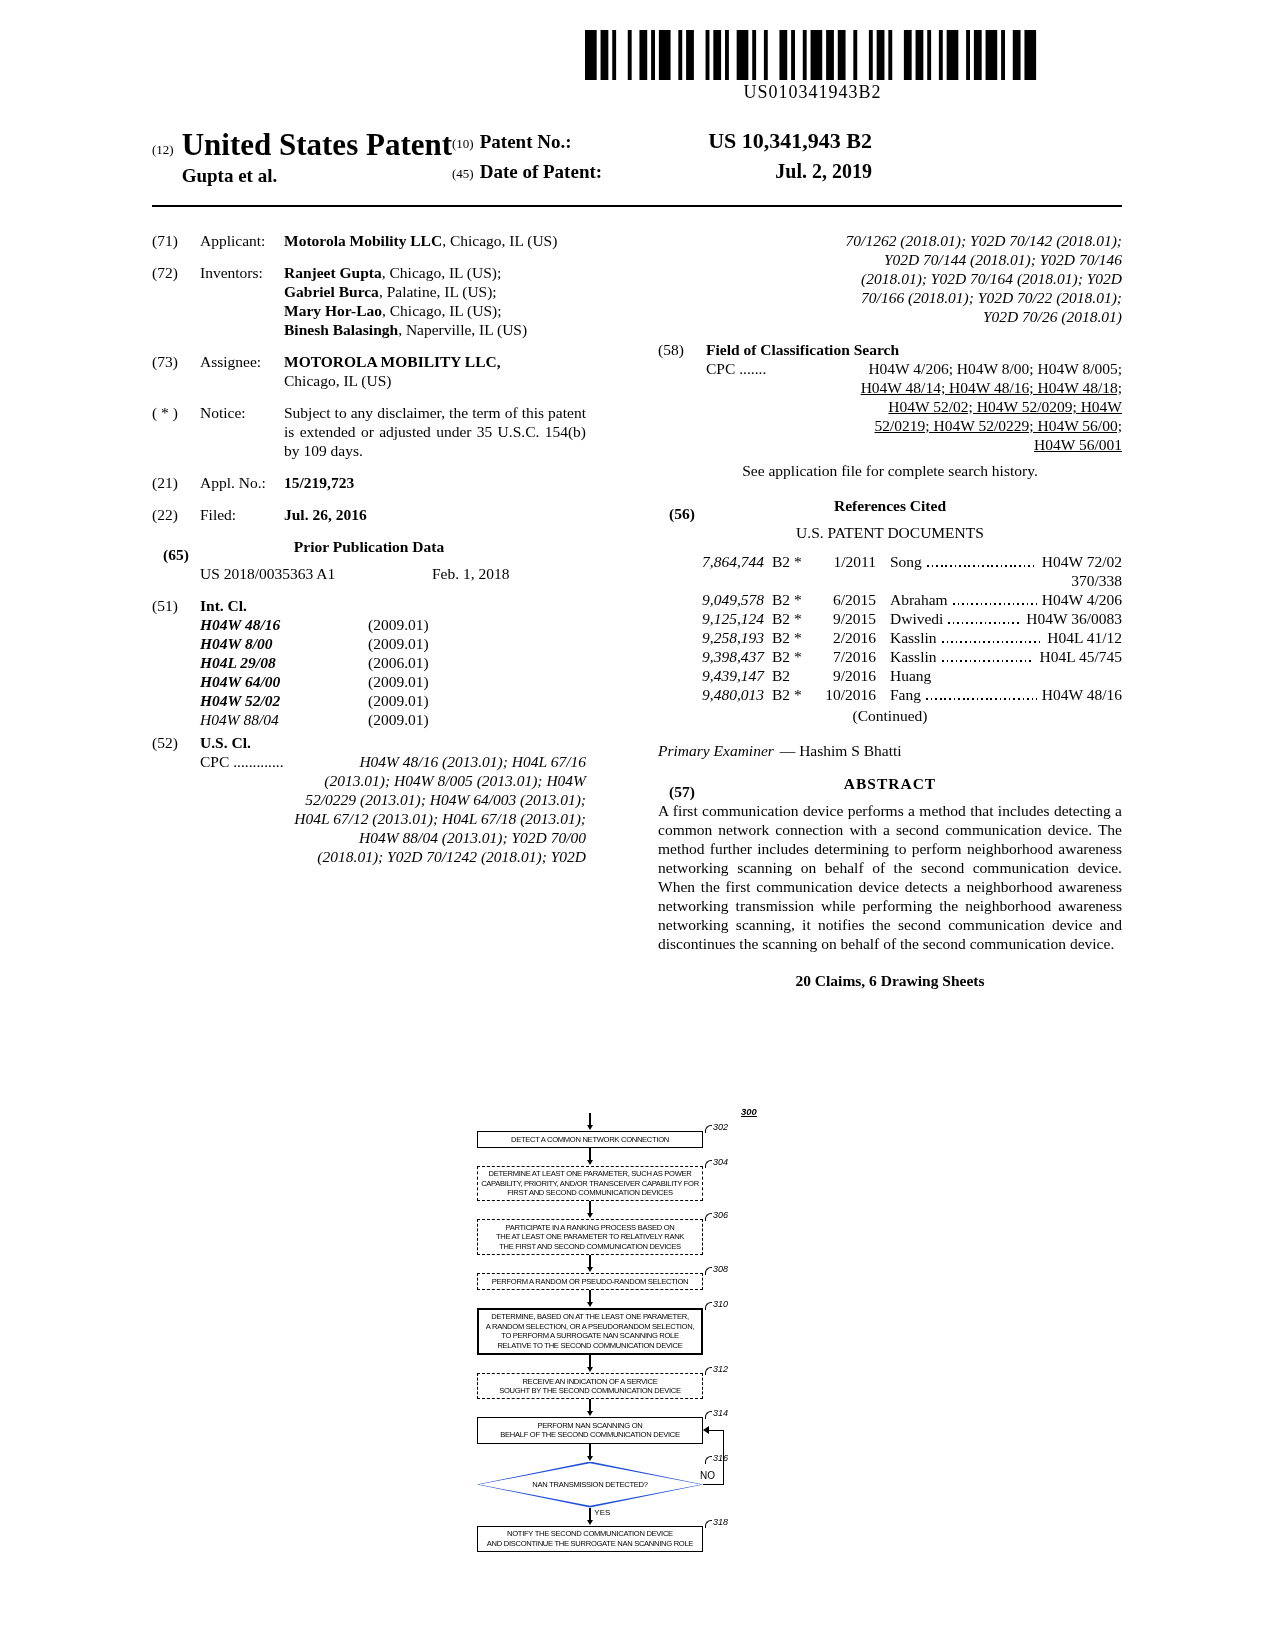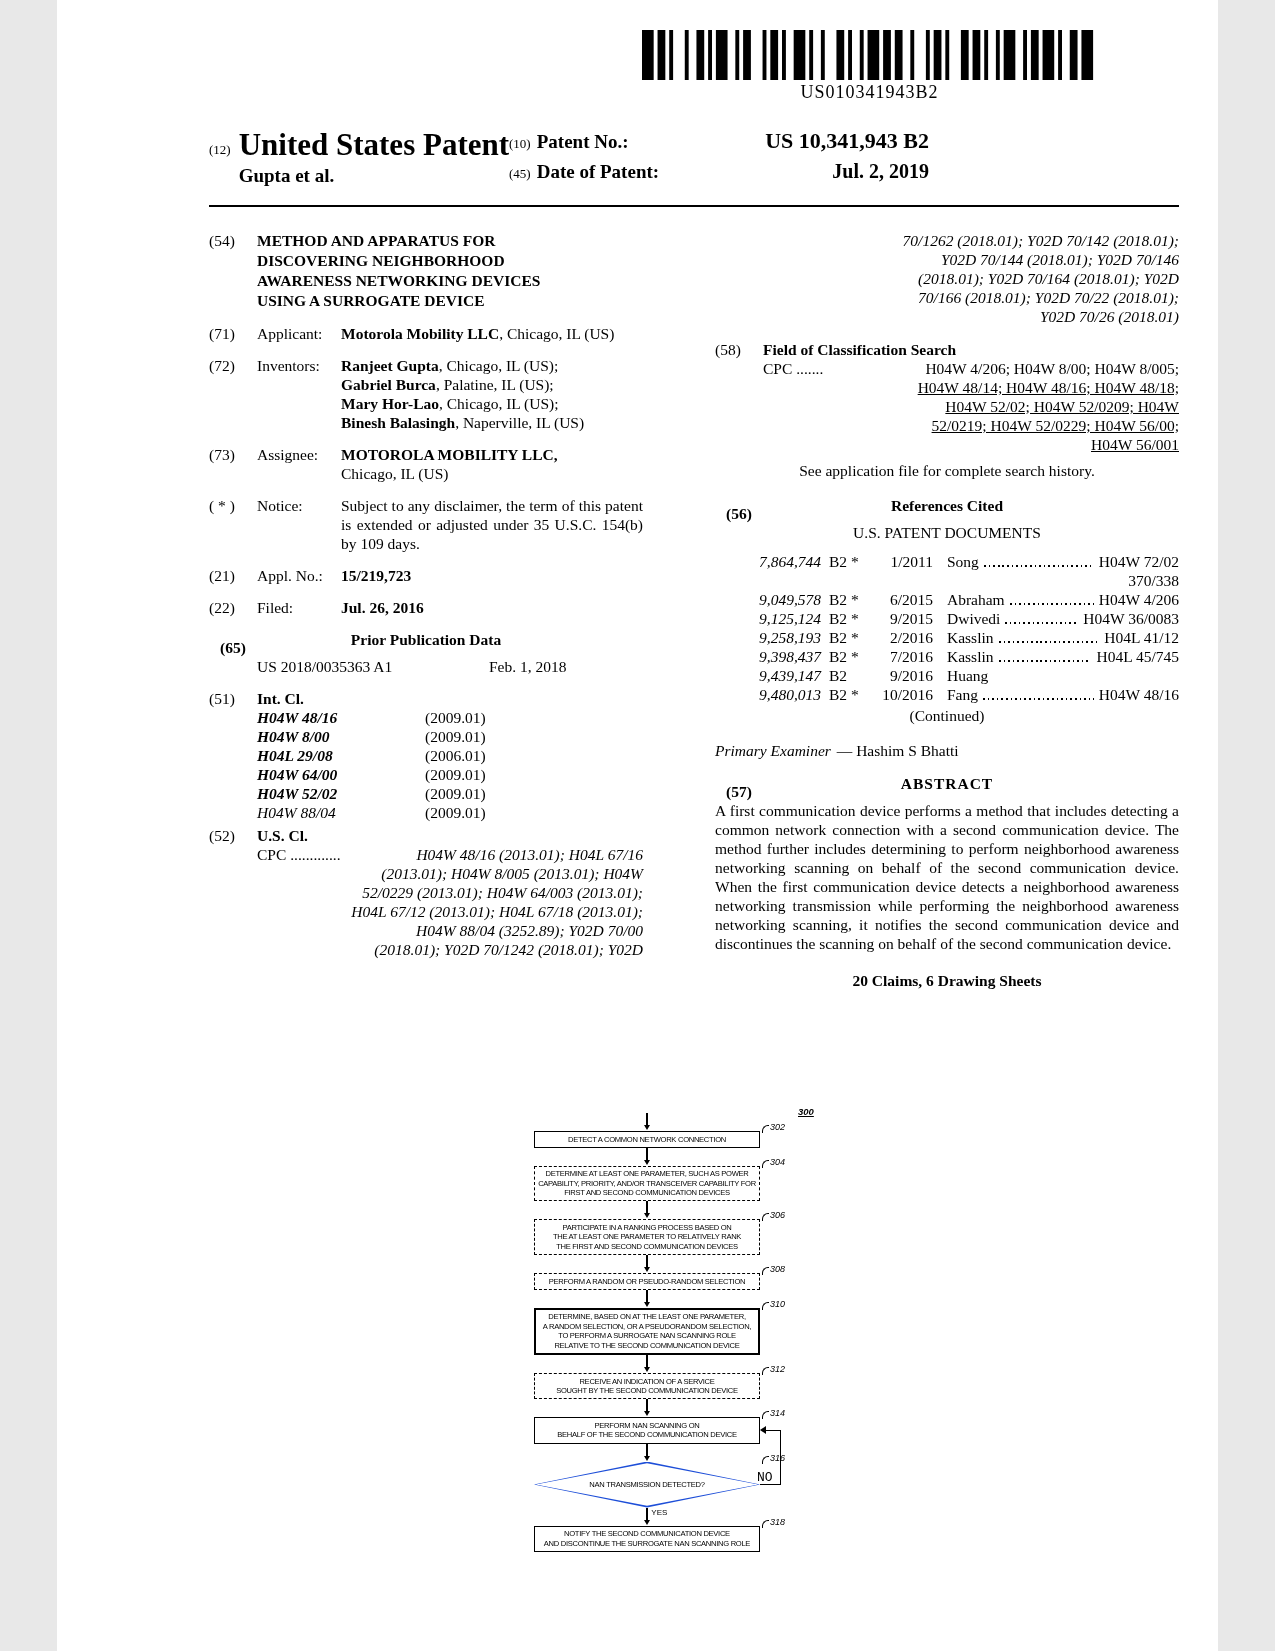--- a/index.html
+++ b/index.html
@@ -1,16 +1,16 @@
 <!DOCTYPE html>
 <html><head>
 <meta charset="utf-8">
 <style>
   html,body{margin:0;padding:0;background:#e8e8e8;}
-  .page{position:relative;width:1161px;height:1651px;background:#ffffff;margin:0 auto;
+  .page{position:relative;width:1275px;height:1651px;background:#ffffff;margin:0 auto;
         font-family:"Liberation Serif","DejaVu Serif",serif;color:#000;overflow:hidden;}
   
   .barcode-wrap{position:absolute;left:585px;top:30px;width:455px;text-align:center;}
   .barcode-svg{display:block;width:455px;height:50px;}
   .barcode-text{font-size:18px;letter-spacing:1px;margin-top:2px;}
   
   .header{position:absolute;left:152px;top:128px;width:970px;display:flex;justify-content:flex-start;}
   .h-left{display:flex;}
   .h-kind{font-size:13px;margin-top:14px;margin-right:8px;}
   .h-title{font-size:31px;font-weight:bold;line-height:34px;}
@@ -90,21 +90,21 @@
         clip-path:polygon(50% 0,100% 50%,50% 100%,0 50%);}
   .step.diamond .inner{display:block;position:absolute;inset:1.7px;background:#fff;
         clip-path:polygon(50% 0,100% 50%,50% 100%,0 50%);}
   .steplabel{position:absolute;left:100%;margin-left:2px;top:-9px;display:flex;align-items:flex-start;
              font:italic 9px "Liberation Sans",sans-serif;white-space:nowrap;}
   .leader-curve{width:6px;height:7px;border-left:1px solid #000;border-top:1px solid #000;
                 border-top-left-radius:6px;margin:3px 1px 0 0;}
   .seg{position:absolute;background:#000;}
   .arrowhead-left{position:absolute;width:0;height:0;border:4px solid transparent;
                   border-right:6.5px solid #000;border-left:none;}
-  .no-label{position:absolute;font-size:13px;font-family:Liberation Mono, monospace;}
+  .no-label{position:absolute;font-size:10px;}
 </style>
 </head>
 <body>
 
 <div class="page">
 
   <div class="barcode-wrap">
     <svg id="barcode-svg" class="barcode-svg" preserveAspectRatio="none" viewBox="0 0 304.19999999999993 48">
         <rect x="0" y="0" width="7.800000000000001" height="48" fill="#000"></rect>
         <rect x="10.4" y="0" width="5.2" height="48" fill="#000"></rect>
@@ -166,27 +166,20 @@
         <span class="h-val2">Jul. 2, 2019</span>
       </div>
     </div>
   </div>
   <div class="rule"></div>
 
   <div class="cols">
 
     <div class="col-left">
 
-      <div class="sec">
-        <span class="secnum">(54)</span>
-        <div class="secbody title-lines">METHOD AND APPARATUS FOR
-DISCOVERING NEIGHBORHOOD
-AWARENESS NETWORKING DEVICES
-USING A SURROGATE DEVICE</div>
-      </div>
 
       <div class="sec">
         <span class="secnum">(71)</span>
         <div class="secbody row2">
           <span class="lbl">Applicant:</span>
           <div class="val"><span class="b">Motorola Mobility LLC</span><span>, Chicago, IL (US)</span></div>
         </div>
       </div>
 
       <div class="sec">
@@ -294,21 +287,21 @@
           <div class="icl-head">U.S. Cl.</div>
           <div class="cpc-first">
             <span class="cpc-pre">CPC ............. </span>
             <span class="cpc-rest">H04W 48/16 (2013.01); H04L 67/16</span>
           </div>
           <div class="cpc-lines">
 
           <div class="cpc-line">(2013.01); H04W 8/005 (2013.01); H04W</div>
               <div class="cpc-line">52/0229 (2013.01); H04W 64/003 (2013.01);</div>
               <div class="cpc-line">H04L 67/12 (2013.01); H04L 67/18 (2013.01);</div>
-              <div class="cpc-line">H04W 88/04 (3252.89); Y02D 70/00</div>
+              <div class="cpc-line">H04W 88/04 (2013.01); Y02D 70/00</div>
               <div class="cpc-line">(2018.01); Y02D 70/1242 (2018.01); Y02D</div>
             </div>
         </div>
       </div>
 
     </div>
 
     <div class="col-right">
 
       <div class="cpc-lines" style="margin-bottom:14px;">

